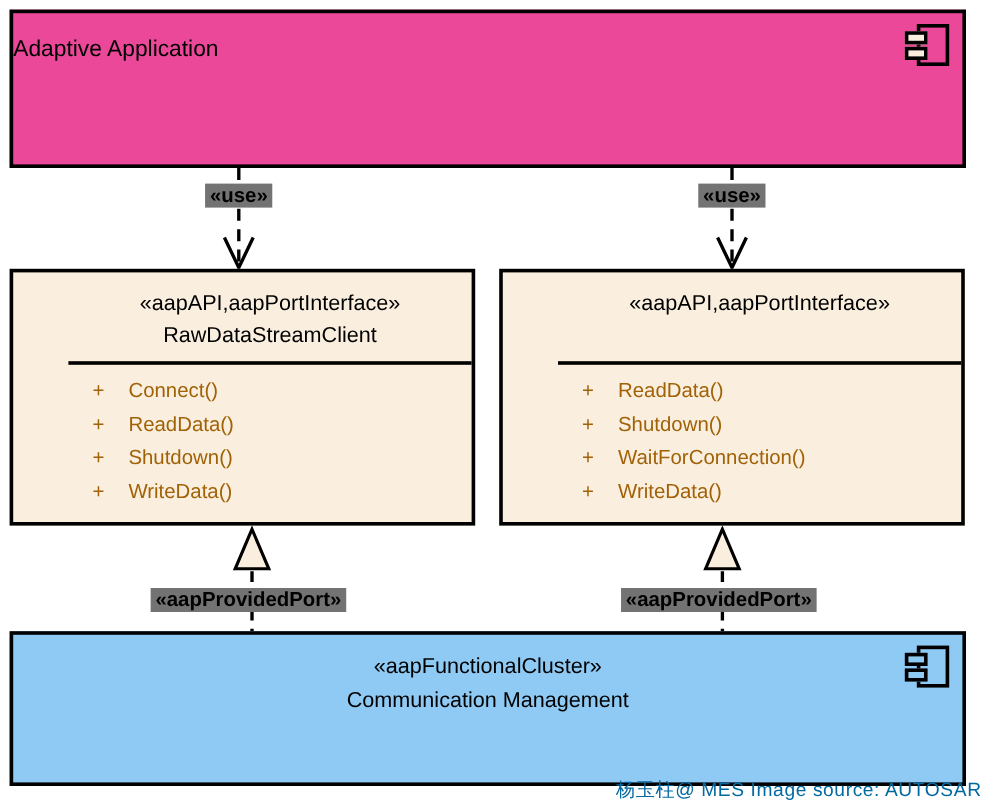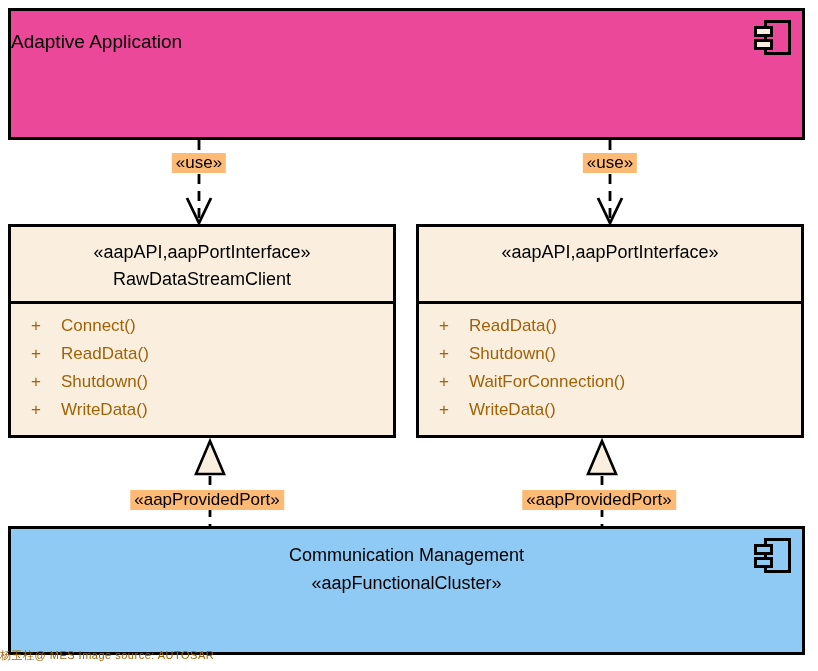--- a/index.html
+++ b/index.html
@@ -45,55 +45,57 @@
   .uml-icon .tab2 { top: 19px; }
   .cream-fill .tab { background: #FAEFDF; }
   .blue-fill  .tab { background: #8FCAF4; }
 
   
   .iface-box {
     position: absolute;
     top: 224px; width: 388px; height: 214px;
     background: #FAEFDF;
     border: 3px solid #000000;
+    padding-left: 46px;
   }
   .iface-left  { left: 8px; }
   .iface-right { left: 416px; }
   .iface-head {
     height: 77px;
     border-bottom: 3px solid #000000;
     text-align: center;
     padding-top: 12px;
   }
   .iface-head .line { font-size: 18px; line-height: 27px; color: #000000; }
   .iface-methods { padding: 8px 8px 0 18px; }
   .method { font-size: 17px; line-height: 28px; color: #a16207; white-space: nowrap; }
   .method .vis { display: inline-block; width: 14px; margin-right: 18px; text-align: center; }
 
   
   .arrow-svg { position: absolute; }
   .edge-label {
     position: absolute;
     transform: translateX(-50%);
-    background: #fdba74;
+    background: #737373;
     padding: 0 4px;
     font-size: 17px;
     color: #000000;
     white-space: nowrap;
     z-index: 2;
+    font-weight: bold;
   }
 
   
   .watermark {
     position: absolute;
     left: 0; right: 0;
     top: 648px;
-    text-align: left;
-    font-size: 11px;
-    color: #a16207;
+    text-align: right;
+    font-size: 16px;
+    color: #0369a1;
     z-index: 3;
     letter-spacing: 0.5px;
   }
 </style>
 </head>
 <body>
 
 <div class="canvas">
 
   <div class="comp-box box-top cream-fill">
@@ -165,22 +167,22 @@
   <div class="edge-label" style="left:207px; top:490px;">«aapProvidedPort»</div>
 
   <svg class="arrow-svg" style="left:582px; top:438px;" width="40" height="88">
     <polygon points="20,3 6,36 34,36" fill="#FAEFDF" stroke="#000" stroke-width="2.6"></polygon>
     <line x1="20" y1="38" x2="20" y2="88" stroke="#000" stroke-width="2.8" stroke-dasharray="9 7"></line>
   </svg>
   <div class="edge-label" style="left:599px; top:490px;">«aapProvidedPort»</div>
 
   <div class="comp-box box-bottom blue-fill">
     <div class="pad">
+      <div class="line">«aapFunctionalCluster»</div>
       <div class="line">Communication Management</div>
-      <div class="line">«aapFunctionalCluster»</div>
     </div>
     <div class="uml-icon">
       <div class="big"></div>
       <div class="tab tab1"></div>
       <div class="tab tab2"></div>
     </div>
   </div>
 
   <div class="watermark">杨玉柱@ MES Image source: AUTOSAR</div>
 

